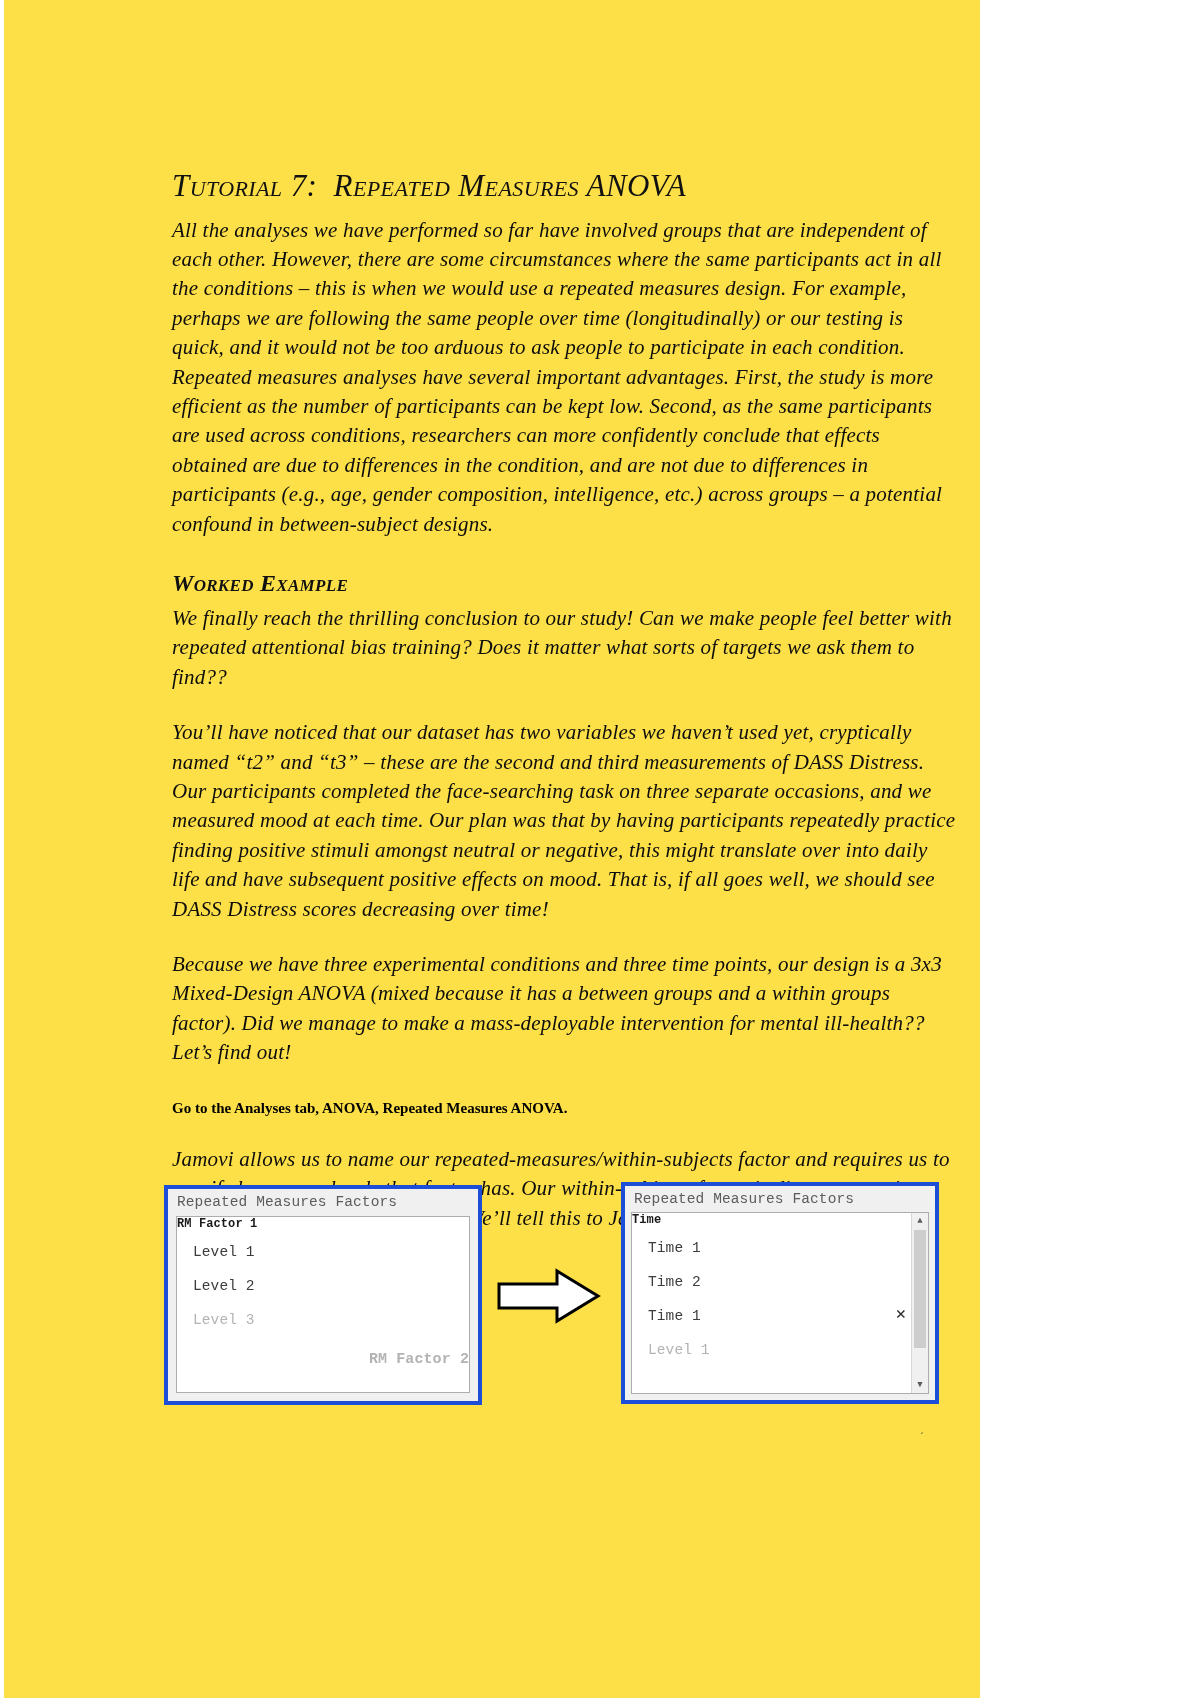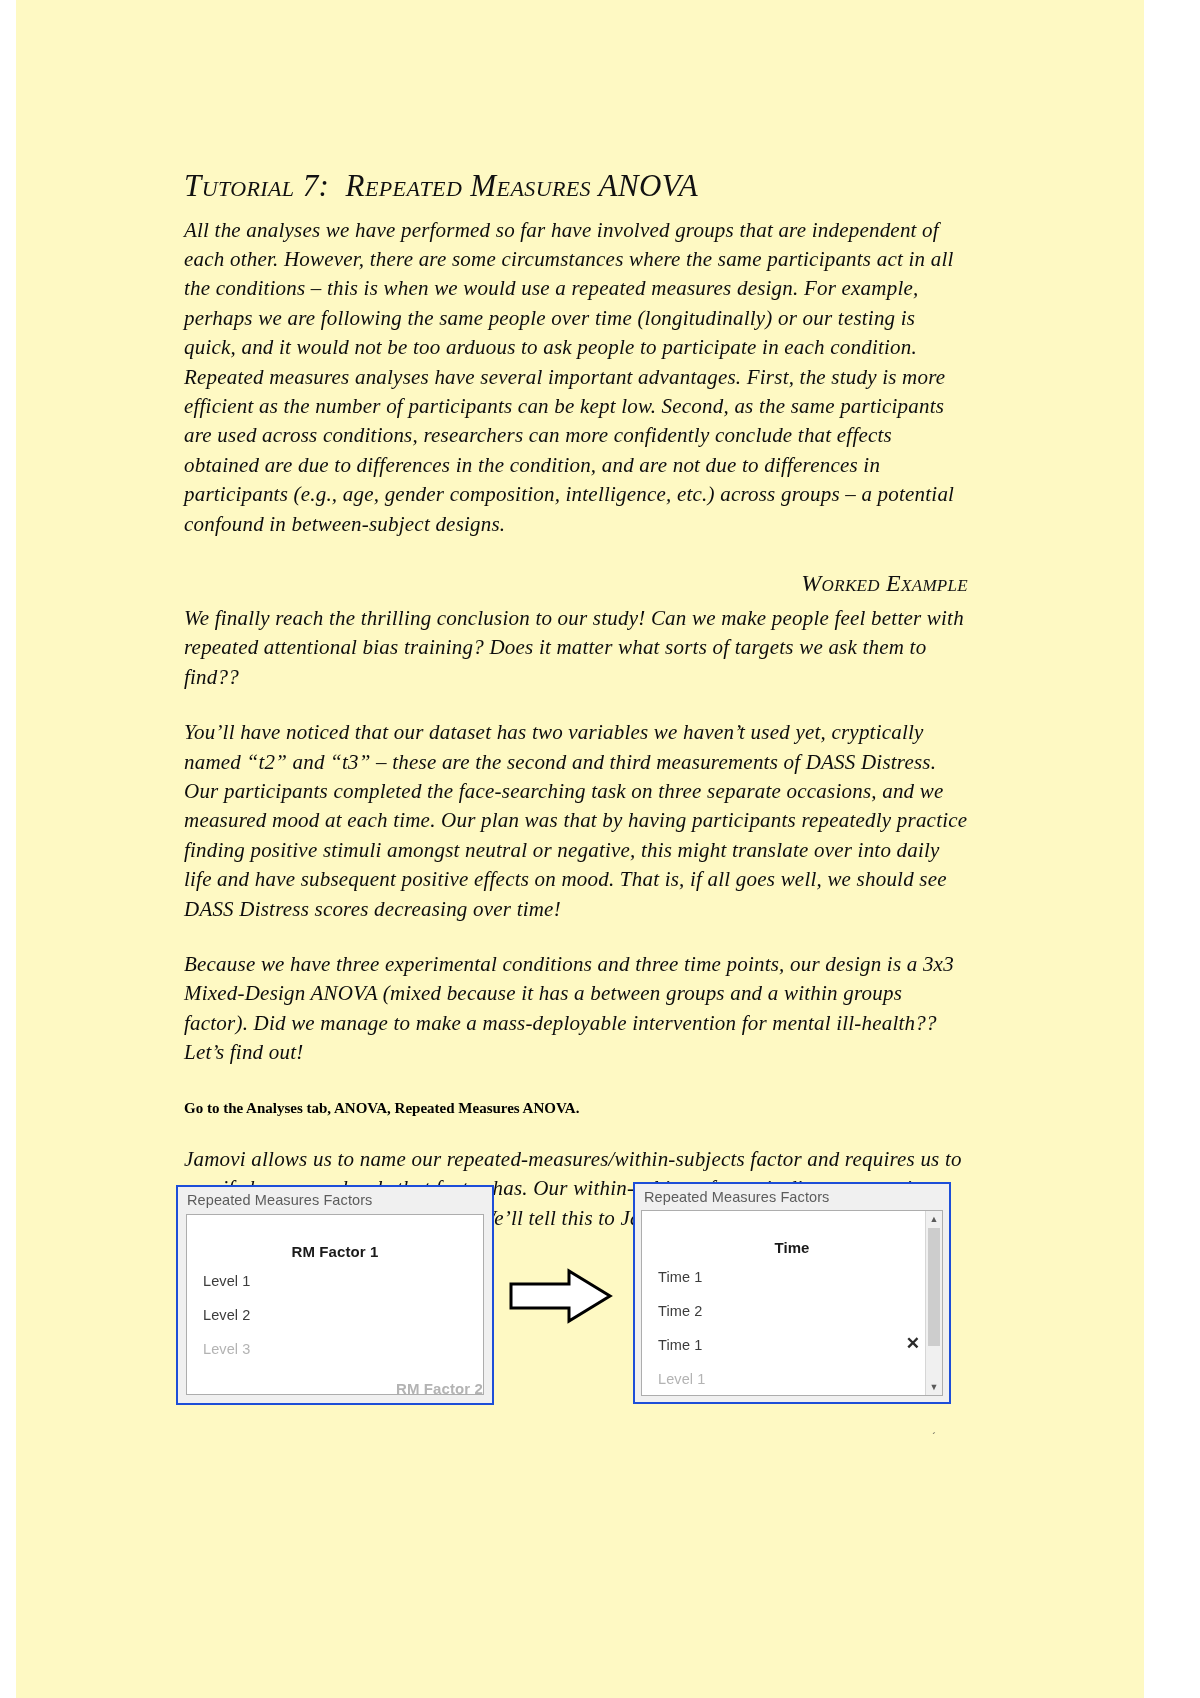--- a/index.html
+++ b/index.html
@@ -12,24 +12,24 @@
     height: 1698px;
     position: relative;
     font-family: "Liberation Serif", "DejaVu Serif", serif;
     color: #000000;
     overflow: hidden;
   }
 
   
   .page {
     position: absolute;
-    left: 16px; top: 0;
-    width: 1128px;
+    left: 4px; top: 0;
+    width: 976px;
     height: 1698px;
-    background: #fef9c3;
+    background: #fde047;
   }
 
   .content {
     position: absolute;
     left: 168px;
     top: 168px;
     width: 784px;
   }
 
   
@@ -43,27 +43,26 @@
     line-height: 1.15;
     margin: 0 0 12px 0;
     white-space: pre;
     color: #111;
   }
 
   .sec-title {
     font-family: "Liberation Serif", "DejaVu Serif", serif;
     font-style: italic;
     font-variant: small-caps;
-    font-weight: 400;
+    font-weight: 700;
     font-size: 24px;
     letter-spacing: 0.3px;
     line-height: 1.2;
     margin: 30px 0 6px 0;
     color: #111;
-    text-align: right;
   }
 
   
   .para {
     font-family: "Liberation Serif", "DejaVu Serif", serif;
     font-style: italic;
     font-size: 21px;
     line-height: 29.4px;
     text-align: left;
     margin: 0 0 26px 0;
@@ -88,23 +87,23 @@
     left: 155px;
     top: 1176px;
     width: 900px;
     height: 230px;
   }
 
   
   .jpanel {
     position: absolute;
     background: #f0f0f0;
-    border: 2px solid #1d4ed8;
+    border: 4px solid #1d4ed8;
     box-sizing: border-box;
-    font-family: Liberation Sans, sans-serif;
+    font-family: Liberation Mono, monospace;
   }
   .jpanel.left  { left: 5px;   top: 9px;  width: 318px; height: 220px; }
   .jpanel.right { left: 462px; top: 6px;  width: 318px; height: 222px; }
 
   .jpanel-caption {
     position: absolute;
     left: 9px;
     top: 5px;
     font-size: 14.5px;
     color: #5c5c5c;
@@ -124,25 +123,25 @@
     overflow: hidden;
   }
   .jpanel.right .jlistbox {
     left: 6px;
     right: 6px;
     bottom: 6px;
     top: 26px;
   }
 
   .factor-name {
-    text-align: center;
-    font-size: 15px;
+    text-align: left;
+    font-size: 12px;
     font-weight: bold;
     color: #1a1a1a;
-    padding: 28px 0 4px 0;
+    padding: 0 0 4px 0;
     letter-spacing: 0.1px;
   }
 
   .level-row {
     position: relative;
     font-size: 14.5px;
     color: #3c3c3c;
     padding: 9px 0 9px 16px;
     letter-spacing: 0.1px;
   }

